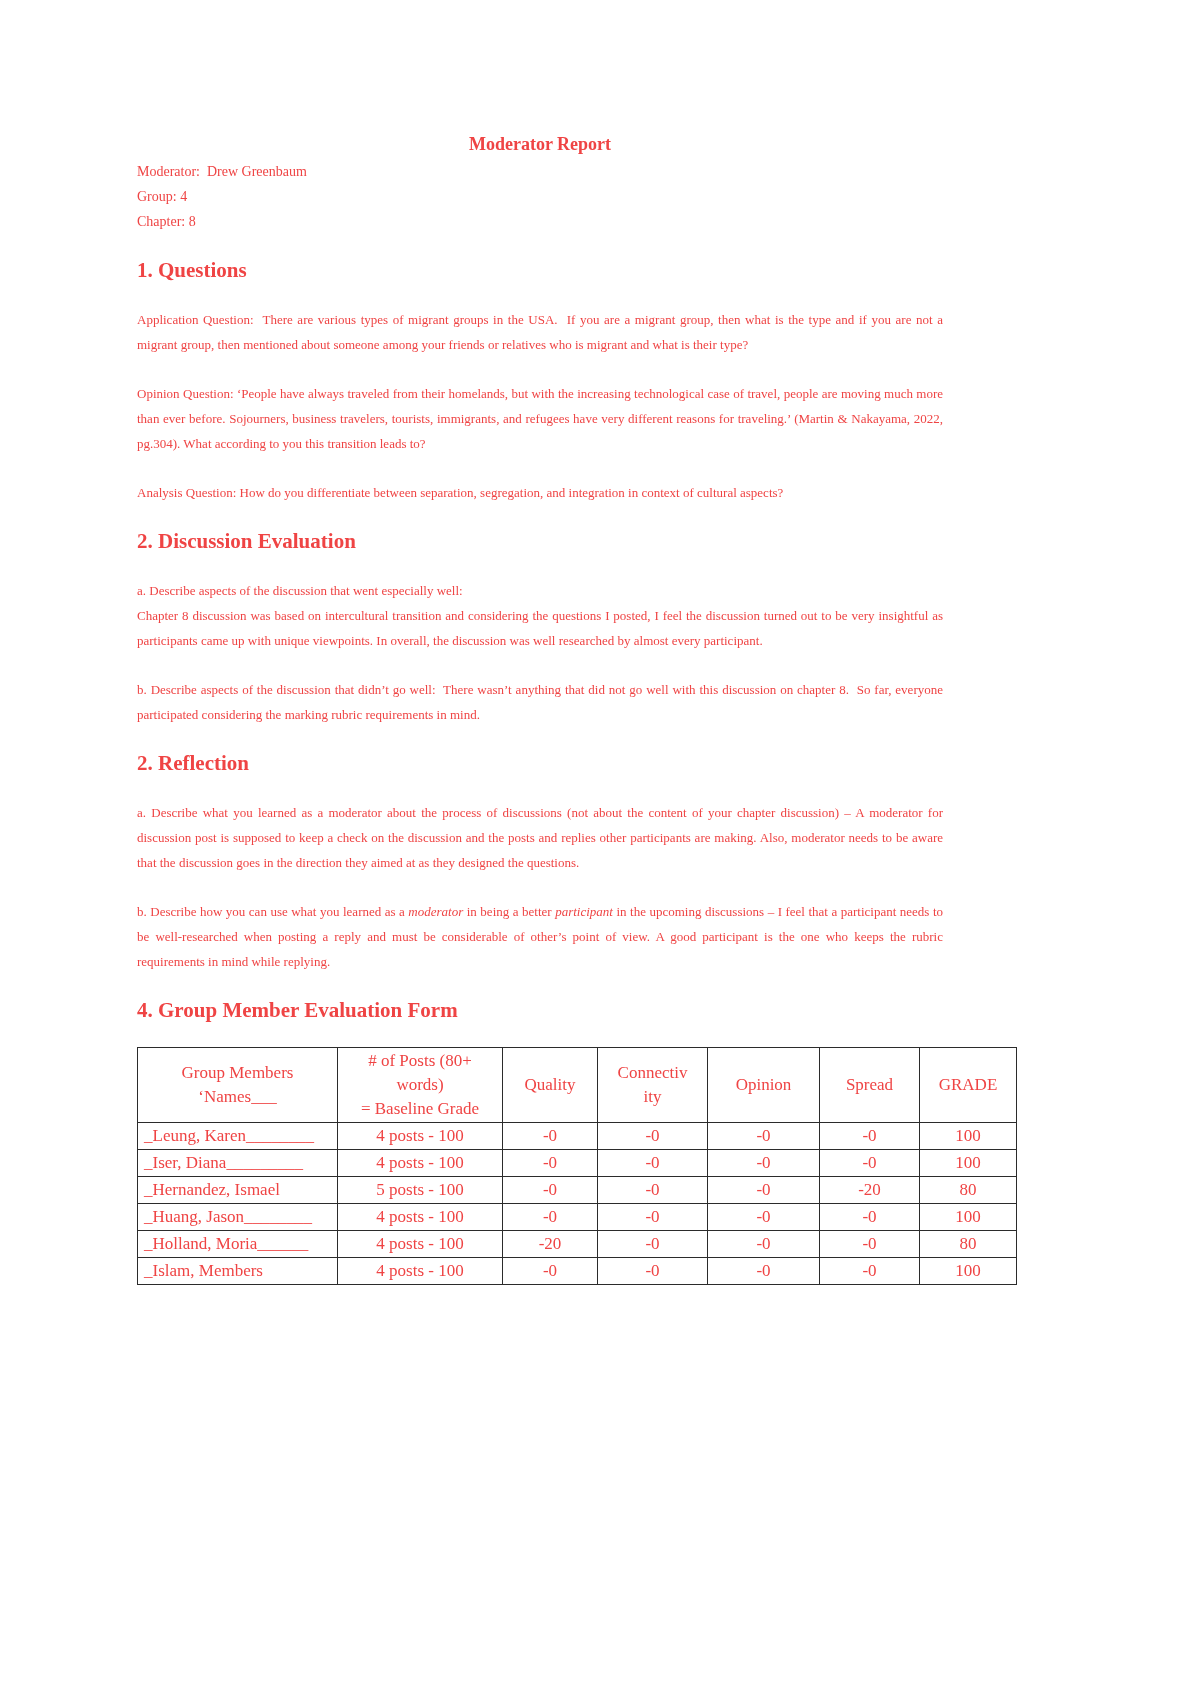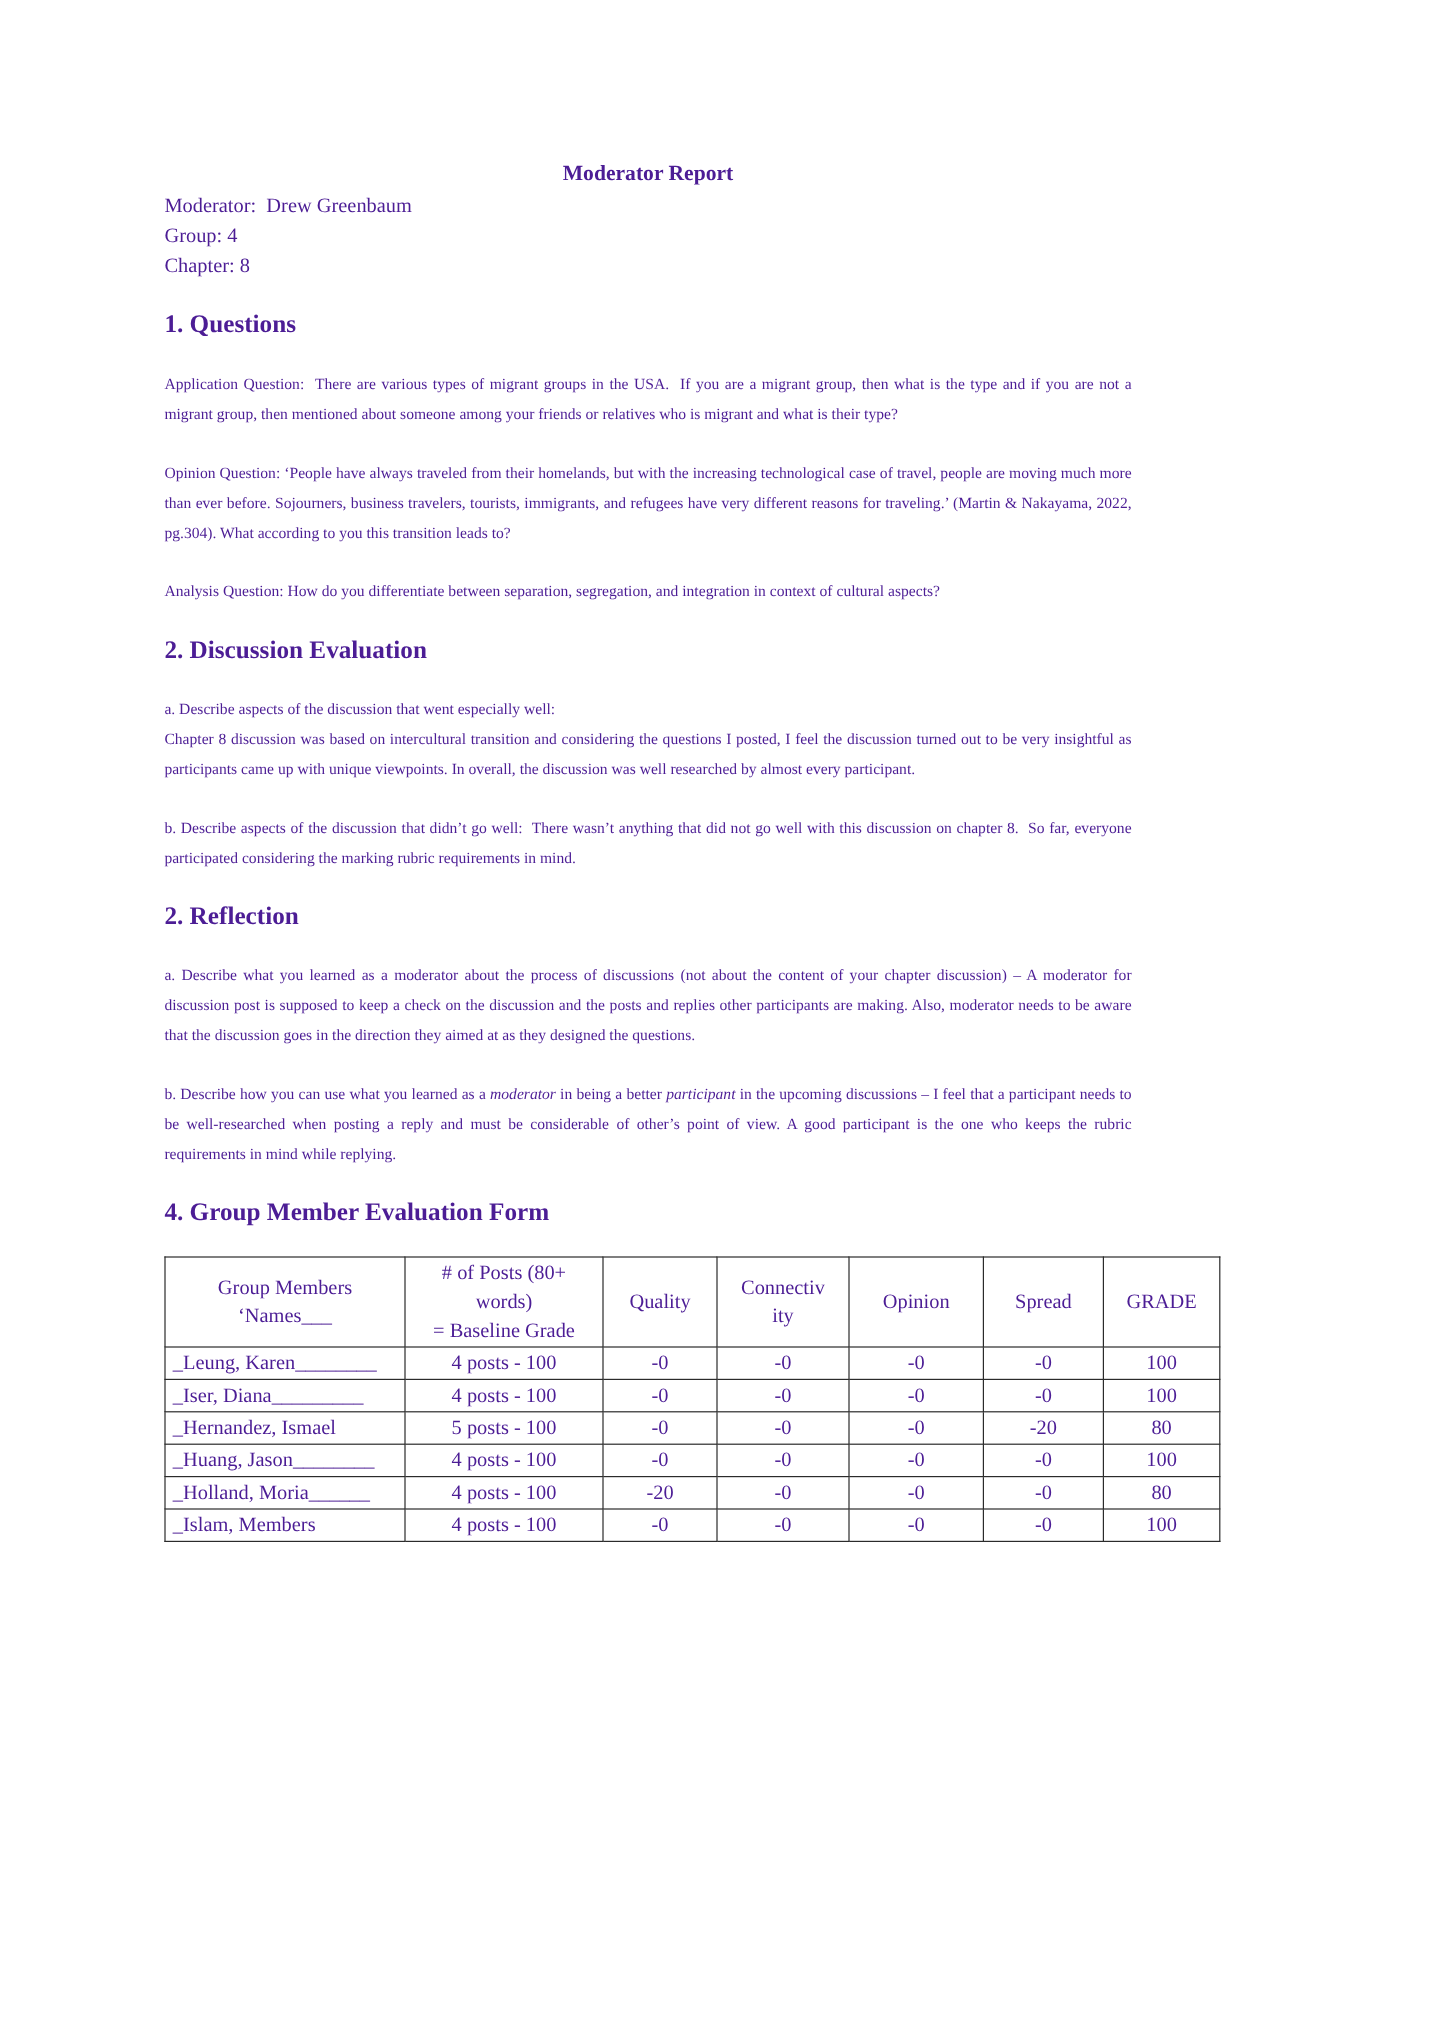--- a/index.html
+++ b/index.html
@@ -6,36 +6,36 @@
     margin: 0;
     padding: 0;
     background: #ffffff;
   }
   .page {
     position: relative;
     width: 1200px;
     height: 1696px;
     background: #ffffff;
     font-family: "Liberation Serif", "DejaVu Serif", serif;
-    color: #4c1d95;
+    color: #ef4444;
     box-sizing: border-box;
     padding: 132px 0 0 137px;
   }
   .text-block {
     width: 806px;
   }
   .doc-title {
     font-size: 18px;
     font-weight: bold;
     text-align: center;
     margin: 0 0 2px 0;
     line-height: 25px;
   }
   .meta-line {
-    font-size: 17px;
+    font-size: 14px;
     line-height: 25px;
     margin: 0;
     white-space: pre-wrap;
   }
   .sec-heading {
     font-size: 21px;
     font-weight: bold;
     line-height: 25px;
     margin: 24px 0 24px 0;
   }

